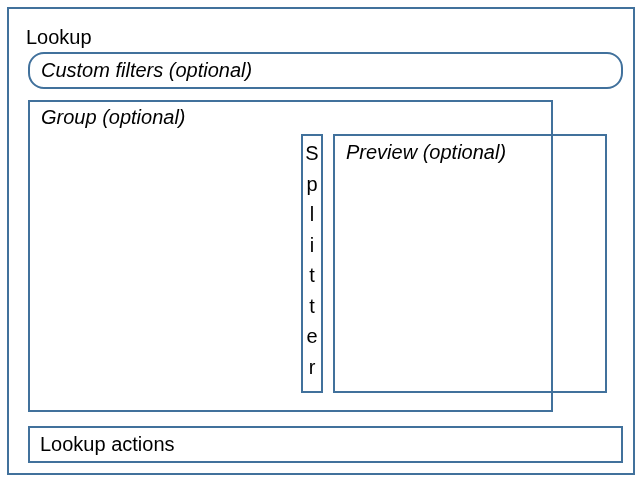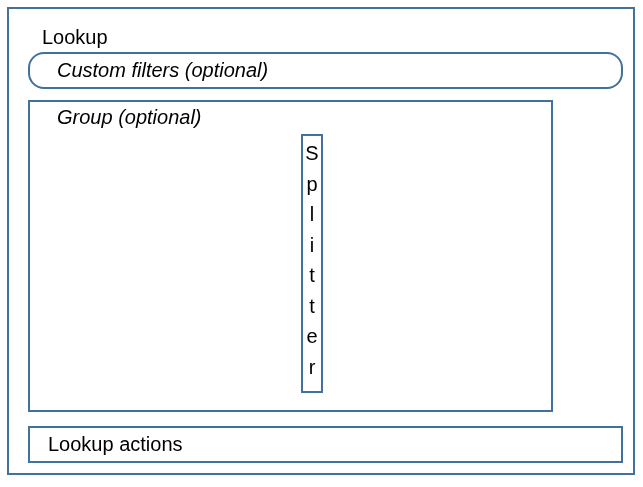--- a/index.html
+++ b/index.html
@@ -24,35 +24,34 @@
   .box {
     position: absolute;
     box-sizing: border-box;
     border: 2px solid var(--border);
     background: transparent;
   }
   .label {
     font-size: 20px;
     color: var(--text);
     white-space: nowrap;
-    margin-left: 16px;
   }
   .italic { font-style: italic; }
 
   
   .outer-box   { left: 7px;   top: 7px;   width: 628px; height: 468px; }
   .lookup-title{ position: absolute; left: 17px; top: 17px; }
 
   
   .custom-filters-box { left: 28px; top: 52px;  width: 595px; height: 37px;
                         display: flex; align-items: center; padding-left: 11px; border-radius: 16px; }
   .group-box          { left: 28px; top: 100px; width: 525px; height: 312px; }
   .group-label        { position: absolute; left: 11px; top: 4px; }
   .actions-box        { left: 28px; top: 426px; width: 595px; height: 37px;
-                        display: flex; align-items: center; padding-left: 2px; }
+                        display: flex; align-items: center; padding-left: 10px; }
 
   
   .list-box     { left: 40px;  top: 134px; width: 250px; height: 259px; }
   .splitter-box { left: 301px; top: 134px; width: 22px;  height: 259px;
                   display: flex; flex-direction: column; align-items: center;
                   padding-top: 2px; }
   .preview-box  { left: 333px; top: 134px; width: 274px; height: 259px; }
   .pane-label   { position: absolute; left: 11px; top: 5px; }
 
   .splitter-letter {
@@ -83,18 +82,21 @@
     <span class="splitter-letter">S</span>
     <span class="splitter-letter">p</span>
     <span class="splitter-letter">l</span>
     <span class="splitter-letter">i</span>
     <span class="splitter-letter">t</span>
     <span class="splitter-letter">t</span>
     <span class="splitter-letter">e</span>
     <span class="splitter-letter">r</span>
   </div>
 
+  <div class="box preview-box">
+    <span class="label italic pane-label">Preview (optional)</span>
+  </div>
 
   <div class="box actions-box">
     <span class="label">Lookup actions</span>
   </div>
 
 </div>
 
 </body></html>

